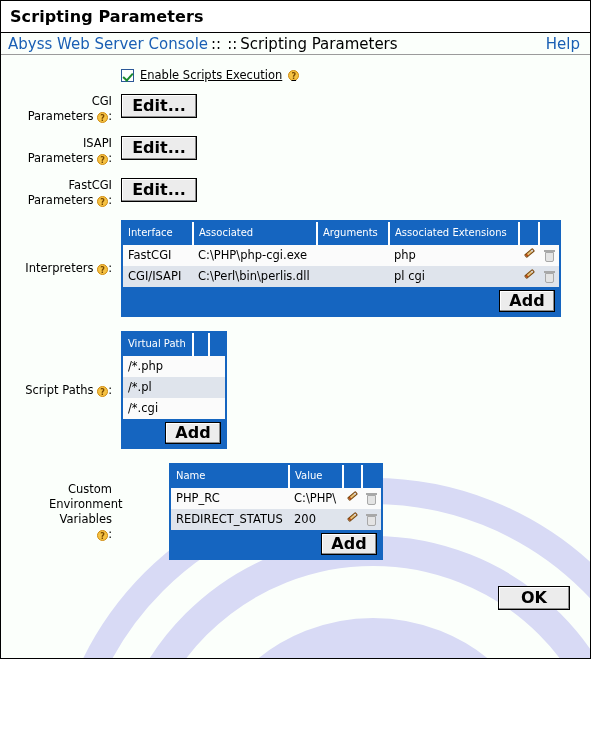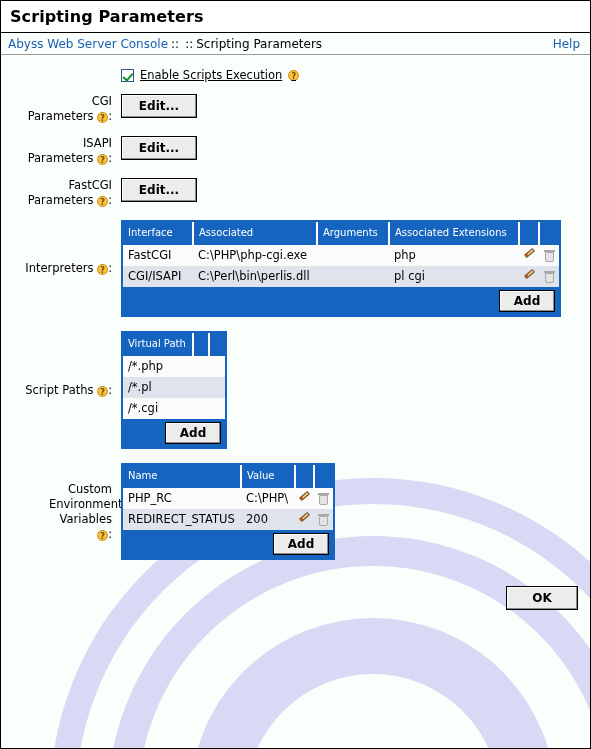--- a/index.html
+++ b/index.html
@@ -6,21 +6,21 @@
     margin: 0;
     padding: 0;
     background: #ffffff;
   }
   body {
     font-family: "DejaVu Sans", sans-serif;
   }
   #app {
     position: relative;
     width: 591px;
-    height: 749px;
+    height: 659px;
     box-sizing: border-box;
     border: 1px solid #000000;
     background: #fbfffb;
     overflow: hidden;
   }
 
   
   .arcs {
     position: absolute;
     left: 0; top: 0;
@@ -53,21 +53,21 @@
   .crumbbar {
     position: relative;
     z-index: 2;
     height: 22px;
     background: #fbfffb;
     border-bottom: 1px solid #9b9b9b;
     display: flex;
     align-items: center;
     padding: 0 6px 0 7px;
     box-sizing: border-box;
-    font-size: 12px;
+    font-size: 15px;
     white-space: nowrap;
   }
   .crumbbar .crumb-link {
     color: #1a5fb4;
     text-decoration: none;
     cursor: pointer;
   }
   .crumbbar .crumb-sep {
     color: #000000;
     padding: 0 3px;
@@ -152,21 +152,21 @@
     transform: rotate(42deg);
   }
 
   
   .btn {
     display: inline-block;
     background: #ececec;
     border: 1px solid #000000;
     box-shadow: inset -1px -1px 0 #8b8b8b, inset 1px 1px 0 #ffffff;
     font-family: "DejaVu Sans", sans-serif;
-    font-size: 12px;
+    font-size: 16px;
     font-weight: bold;
     color: #000000;
     text-align: center;
     cursor: pointer;
     box-sizing: border-box;
     padding: 0;
     line-height: 20px;
   }
   .btn-edit { width: 76px; height: 24px; line-height: 22px; }
   .btn-add  { width: 56px; height: 22px; line-height: 20px; text-align: center; }
@@ -270,21 +270,21 @@
     box-sizing: border-box;
   }
 
   .section { margin-bottom: 14px; }
 
   .okrow {
     position: relative;
     z-index: 2;
     display: flex;
     justify-content: flex-end;
-    padding-right: 12px;
+    padding-right: 20px;
     margin-top: 26px;
   }
 </style>
 </head>
 <body>
 
 <div id="app">
 
   <svg class="arcs" viewBox="0 0 591 749" preserveAspectRatio="none" aria-hidden="true">
     <g fill="none" stroke="#d8daf5">
@@ -459,21 +459,21 @@
     </div>
 
     <div class="row section">
       <div class="lbl" style="align-self:center;padding-left:48px;">
         <span>Custom</span><br>
         <span>Environment</span><br>
         <span>Variables</span>
         <span class="qmark">?</span>:
       </div>
       <div class="fld">
-        <div class="grid" style="width:214px;">
+        <div class="grid" style="width:214px;margin-left:48px;">
           <table>
             <colgroup>
               <col style="width:118px">
               <col style="width:54px">
               <col style="width:19px">
               <col style="width:19px">
             </colgroup>
             <thead>
               <tr>
                 <th>Name</th>

